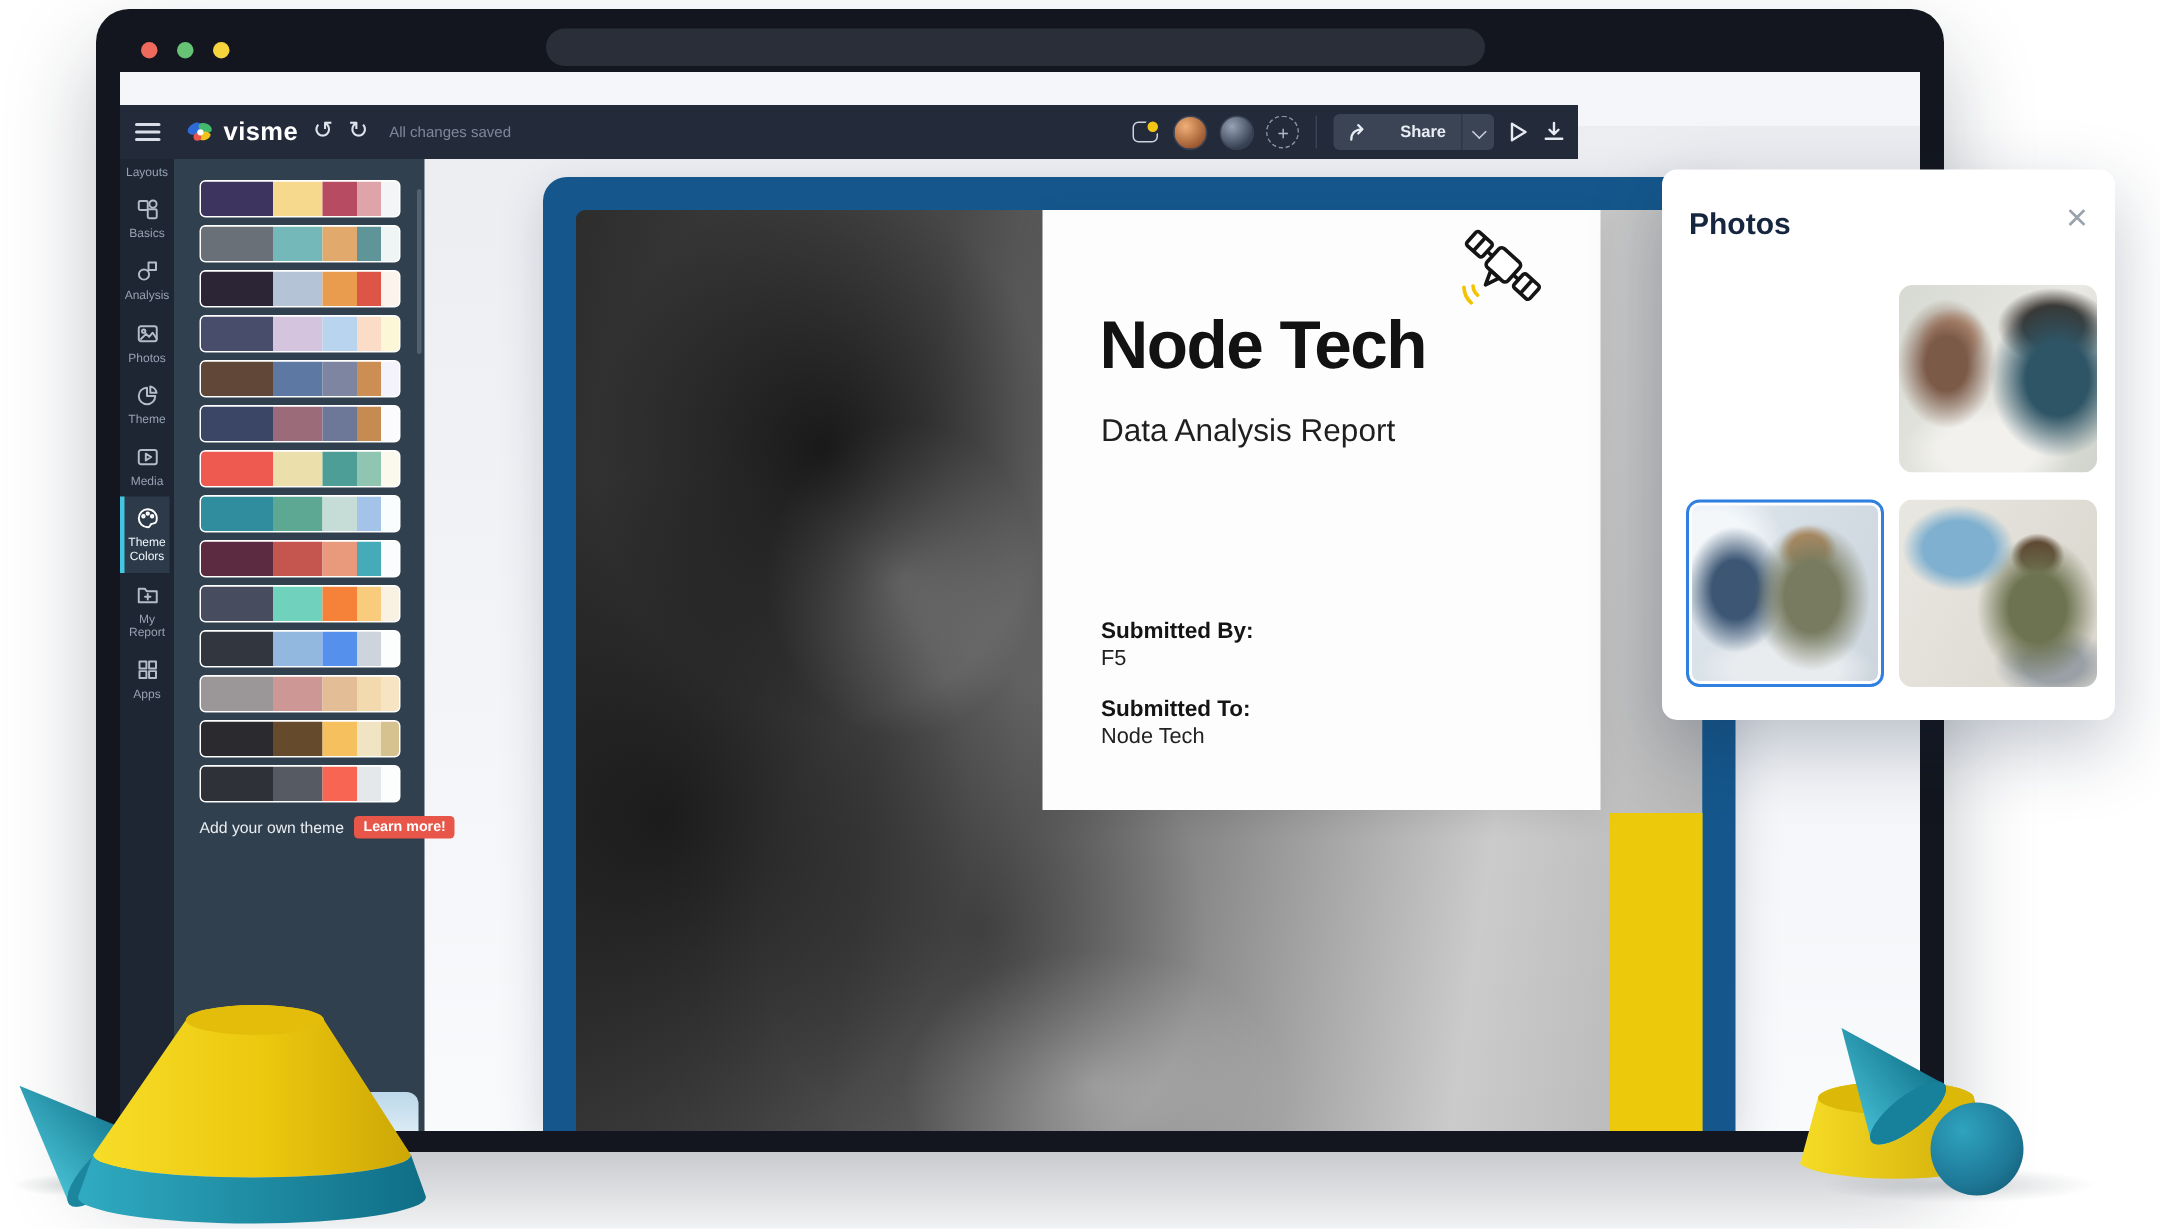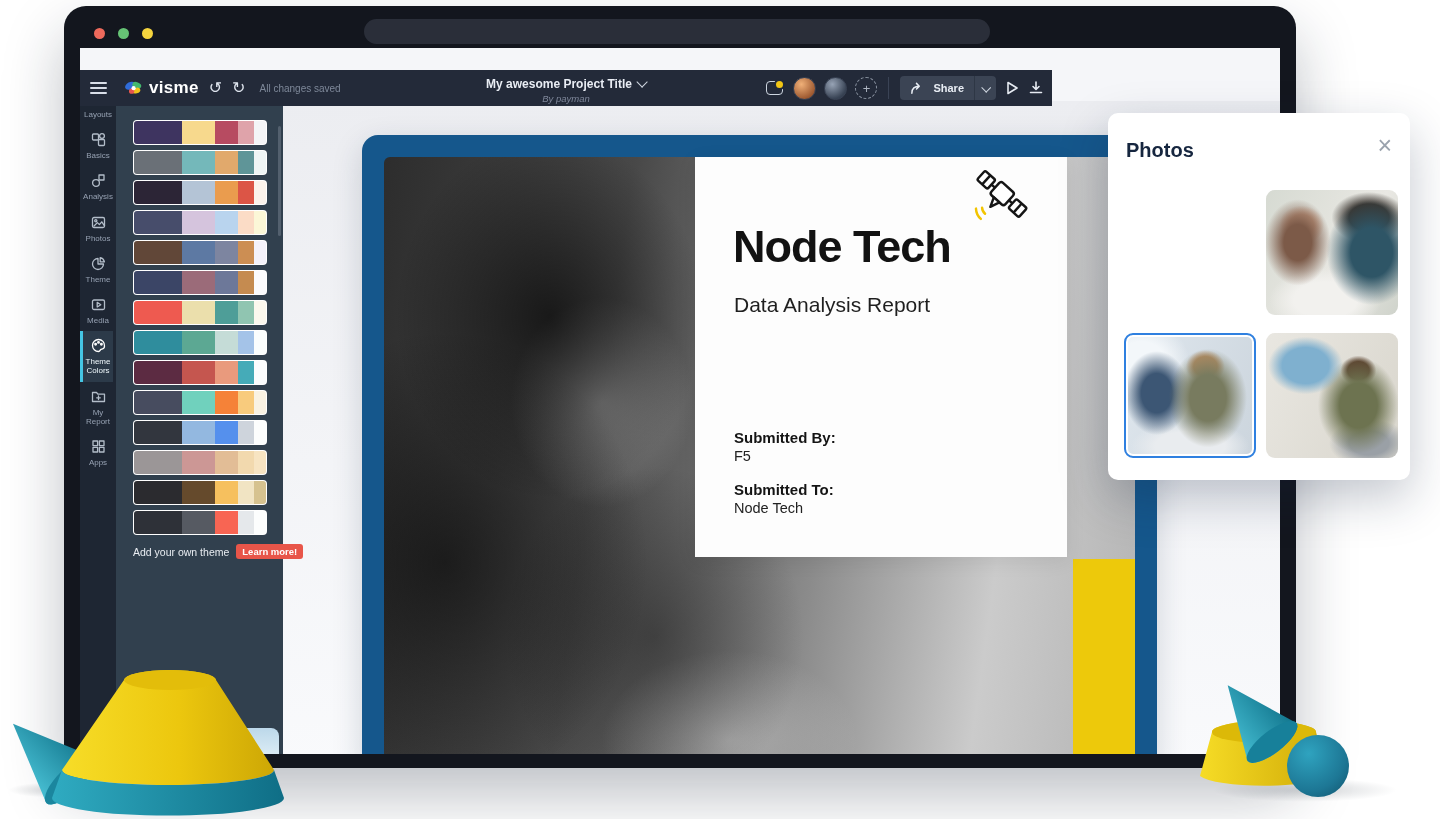--- a/index.html
+++ b/index.html
@@ -29,21 +29,21 @@
   .appbar-right{position:absolute;right:8px;top:0;height:36px;display:flex;align-items:center;gap:8px;}
   .cmt{position:relative;width:19px;height:16px;}
   .cmt .bub{position:absolute;left:0;top:1px;width:15px;height:12px;border:1.8px solid #cdd5e0;border-radius:4px;}
   .cmt .dot{position:absolute;right:0;top:-1px;width:7px;height:7px;border-radius:50%;background:#f2c614;border:2px solid #232a39;}
   .ava{width:21px;height:21px;border-radius:50%;border:1px solid #3a4355;}
   .ava1{background:radial-gradient(circle at 35% 30%,#f0b078,#a05c33 70%,#6e3c20);}
   .ava2{background:radial-gradient(circle at 35% 30%,#97a3b5,#3a4556 70%,#232c3a);}
   .addc{width:20px;height:20px;border-radius:50%;border:1.4px dashed #88919f;color:#aeb6c2;font-size:13px;display:flex;align-items:center;justify-content:center;}
   .vdiv{width:1px;height:22px;background:#3a4355;margin:0 3px;}
   .sharebtn{display:flex;align-items:stretch;height:24px;background:#3b4454;border-radius:4px;overflow:hidden;cursor:pointer;}
-  .share-main{display:flex;align-items:center;gap:10px;padding:12px 10px;color:#e8edf4;font-size:11px;font-weight:bold;}
+  .share-main{display:flex;align-items:center;gap:21px;padding:12px 10px;color:#e8edf4;font-size:11px;font-weight:bold;}
   .share-dd{display:flex;align-items:center;padding:0 7px;border-left:1px solid #2e3745;}
   .share-dd i{display:block;width:6px;height:6px;border-right:1.5px solid #cfd6e0;border-bottom:1.5px solid #cfd6e0;transform:rotate(45deg) translateY(-1px);}
 
   
   .iconbar{position:absolute;left:0;top:36px;width:36px;height:670px;background:#1e2633;z-index:20;}
   .side-item{width:36px;padding:7px 0 6px;display:flex;flex-direction:column;align-items:center;gap:4px;cursor:pointer;box-sizing:border-box;}
   .side-item .lbl{font-size:8px;color:#96a1b2;text-align:center;line-height:1.15;width:34px;}
   .side-item.active{background:#2c3a49;border-left:3px solid #45c5e4;width:33px;}
   .side-item.active .lbl{color:#eef7fb;}
   .side-item svg{stroke:#b3bdc9;fill:none;stroke-width:1.3;stroke-linecap:round;stroke-linejoin:round;}
@@ -62,21 +62,21 @@
   .palette-row .seg:nth-child(4){flex:1.2;}
   .palette-row .seg:nth-child(5){flex:0.9;}
   .add-theme{position:absolute;left:17px;top:460px;width:140px;display:flex;align-items:center;gap:7px;}
   .add-theme .txt{color:#e9edf2;font-size:10.5px;white-space:nowrap;}
   .learn-btn{background:#e85549;color:#fff;font-size:9.5px;font-weight:bold;border-radius:3px;padding:2px 6px;cursor:pointer;white-space:nowrap;}
   .panel-scroll{position:absolute;right:2px;top:42px;width:3px;height:110px;background:#53606e;border-radius:2px;}
   .thumb-card{position:absolute;left:119px;top:644px;width:44px;height:62px;border-radius:8px;
               background:linear-gradient(#bcd8ea 0%,#dcecf5 45%,#f0f4f6 60%,#9db6c4 62%,#c4d4dc 100%);}
 
   
-  .canvas{position:absolute;left:203px;top:53px;width:997px;height:670px;background:linear-gradient(180deg,#ecedf1,#f9fafc);}
+  .canvas{position:absolute;left:203px;top:36px;width:997px;height:670px;background:linear-gradient(180deg,#ecedf1,#f9fafc);}
   .slide{position:absolute;left:79px;top:34px;width:795px;height:636px;border-radius:16px 16px 0 0;background:#15578c;box-shadow:0 10px 30px rgba(30,45,70,.18);}
   .slide-inner{position:absolute;left:22px;top:22px;right:22px;bottom:0;border-radius:6px 6px 0 0;overflow:hidden;
     background:
       radial-gradient(220px 260px at 22% 26%, rgba(0,0,0,.62), transparent 70%),
       radial-gradient(300px 340px at 8% 66%, rgba(6,6,6,.58), transparent 68%),
       radial-gradient(230px 260px at 36% 78%, rgba(18,18,18,.42), transparent 65%),
       radial-gradient(130px 150px at 29% 40%, rgba(200,200,200,.45), transparent 70%),
       radial-gradient(170px 120px at 46% 95%, rgba(215,215,215,.5), transparent 75%),
       linear-gradient(98deg,#2d2d2d 0%,#484848 30%,#8b8b8b 58%,#cbcbcb 80%,#b3b3b3 100%);}
   .white-panel{position:absolute;left:333px;top:22px;width:372px;height:400px;background:#fdfdfd;box-shadow:0 4px 18px rgba(0,0,0,.08);}
@@ -146,24 +146,20 @@
               <ellipse cx="12.8" cy="7.2" rx="4.6" ry="3.0" fill="#43b96e" transform="rotate(22 12.8 7.2)"></ellipse>
               <ellipse cx="12.2" cy="12.6" rx="4.2" ry="2.8" fill="#f2c31c" transform="rotate(-15 12.2 12.6)"></ellipse>
               <circle cx="7.6" cy="13.2" r="2.6" fill="#e8554d"></circle>
               <circle cx="9.6" cy="10.2" r="2.1" fill="#fff"></circle>
             </svg>
             <span class="logo-text">visme</span>
           </div>
           <span class="histbtn">↺</span>
           <span class="histbtn">↻</span>
           <span class="status">All changes saved</span>
-        </div>
-        <div class="appbar-center">
-          <span class="proj-title">My awesome Project Title</span><span class="chev"></span>
-          <div class="byline">By payman</div>
         </div>
         <div class="appbar-right">
           <div class="cmt">
               <span class="bub"></span>
               <span class="dot"></span>
             </div>
           <div class="ava ava1"></div>
           <div class="ava ava2"></div>
           <div class="addc">+</div>
           <div class="vdiv"></div>

